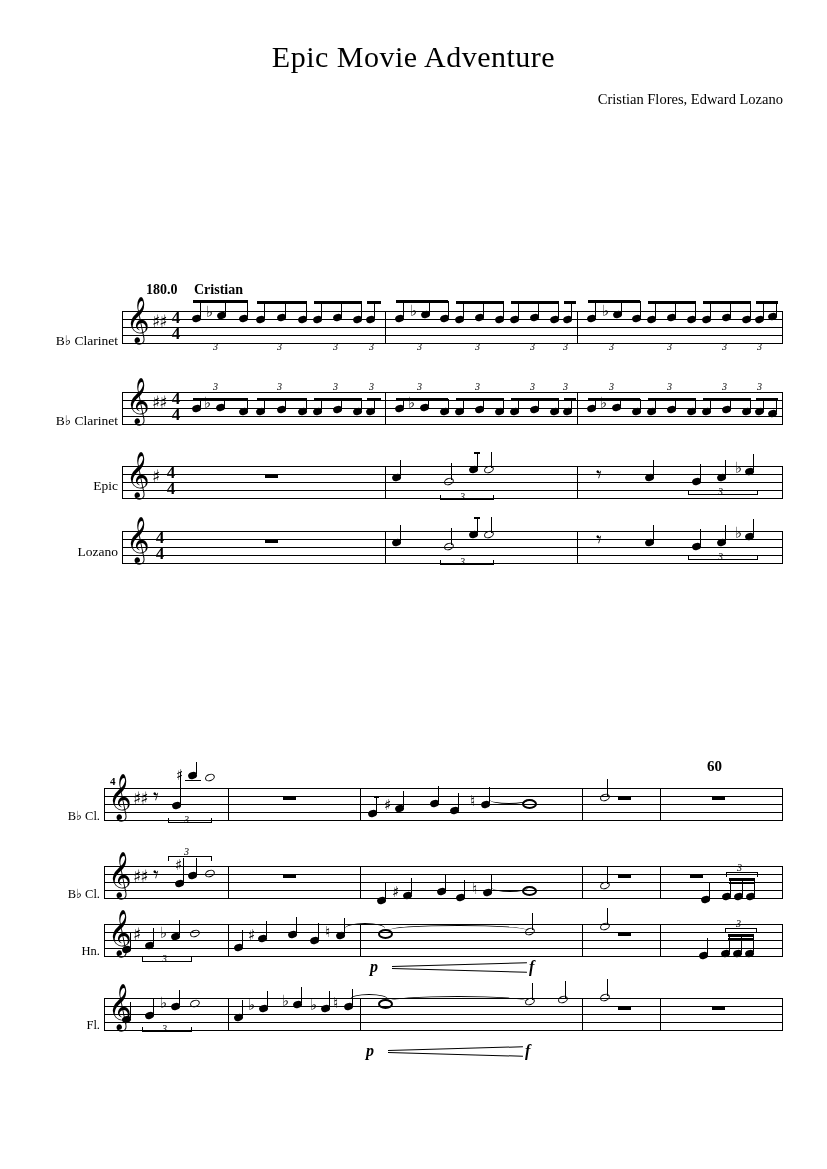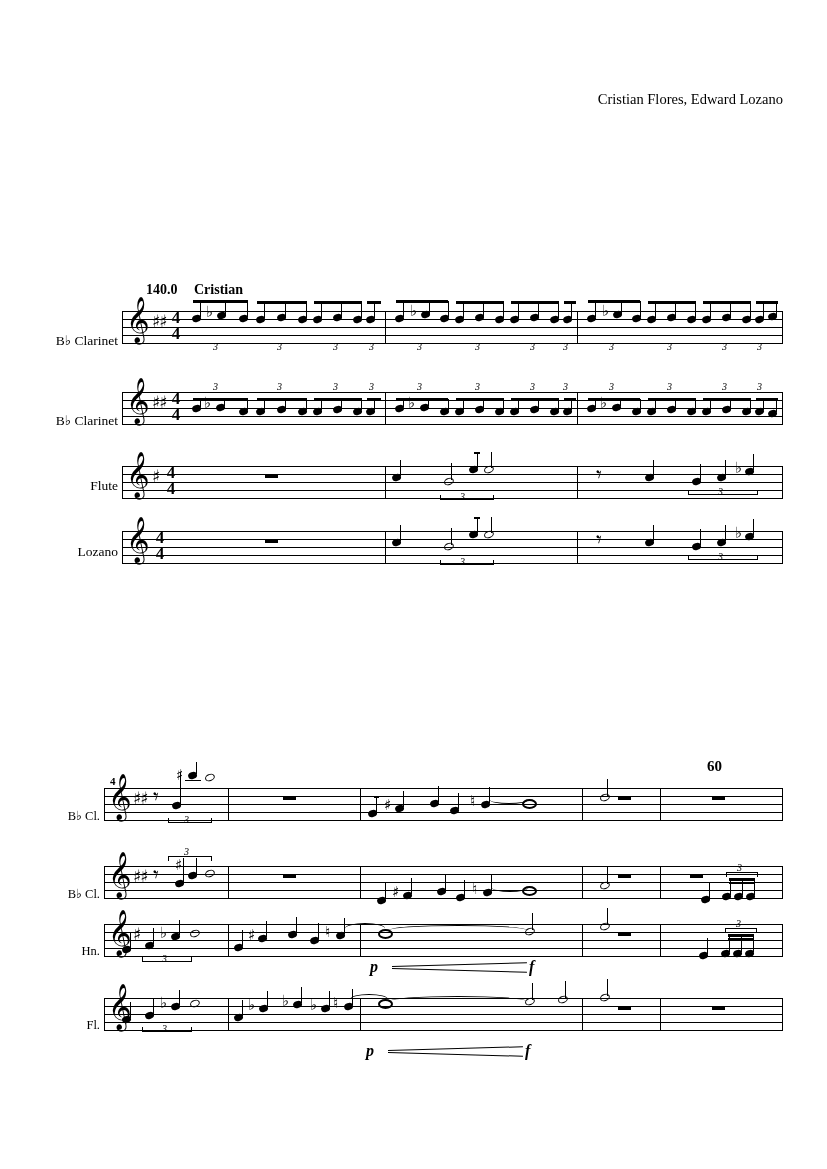--- a/index.html
+++ b/index.html
@@ -167,25 +167,26 @@
   }
   .slur { position: absolute; border-top: 1.3px solid #000; border-radius: 50%; height: 10px; }
   .hair { position: absolute; height: 1px; background: #000; transform-origin: left center; }
   .tie { position: absolute; border-bottom: 1.2px solid #000; border-radius: 50%; height: 7px; }
 </style>
 </head>
 <body>
 
 <div class="page">
 
+  <div class="title">Epic Movie Adventure</div>
   <div class="composer">Cristian Flores, Edward Lozano</div>
 
   <div class="system">
 
-    <div class="tempo" style="left:146px; top:282px;">140.0</div>
+    <div class="tempo" style="left:146px; top:282px;">180.0</div>
     <div class="tempo" style="left:194px; top:282px;">Cristian</div>
 
     <div class="staff" style="left:122px; top:311px; width:661px; height:33px;">
       <div class="line" style="top:0px;"></div>
       <div class="line" style="top:8px;"></div>
       <div class="line" style="top:16px;"></div>
       <div class="line" style="top:24px;"></div>
       <div class="line" style="top:32px;"></div>
     </div>
     <div class="barline" style="left:122px; top:311px; height:33px;"></div>
@@ -424,21 +425,21 @@
       <div class="line" style="top:8px;"></div>
       <div class="line" style="top:16px;"></div>
       <div class="line" style="top:24px;"></div>
       <div class="line" style="top:32px;"></div>
     </div>
     <div class="barline" style="left:122px; top:466px; height:33px;"></div>
     <div class="barline" style="left:385px; top:466px; height:33px;"></div>
     <div class="barline" style="left:577px; top:466px; height:33px;"></div>
     <div class="barline" style="left:782px; top:466px; height:33px;"></div>
 
-    <div class="inst-label" style="left:20px; top:478px; width:98px;">Flute</div>
+    <div class="inst-label" style="left:20px; top:478px; width:98px;">Epic</div>
     <div class="clef mus" style="left:126px; top:454px;">𝄞</div>
     <div class="keysig mus" style="left:152px; top:468px;">♯</div>
     <div class="timesig" style="left:163px; top:465px; width:16px;">4</div>
     <div class="timesig" style="left:163px; top:481px; width:16px;">4</div>
 
     <div class="rest-w" style="left:265px; top:474px;"></div>
 
     <div class="nh" style="left:392px; top:474px;"></div>
       <div class="stem" style="left:400px; top:460px; height:16px;"></div>
     <div class="nh open" style="left:444px; top:478px;"></div>

